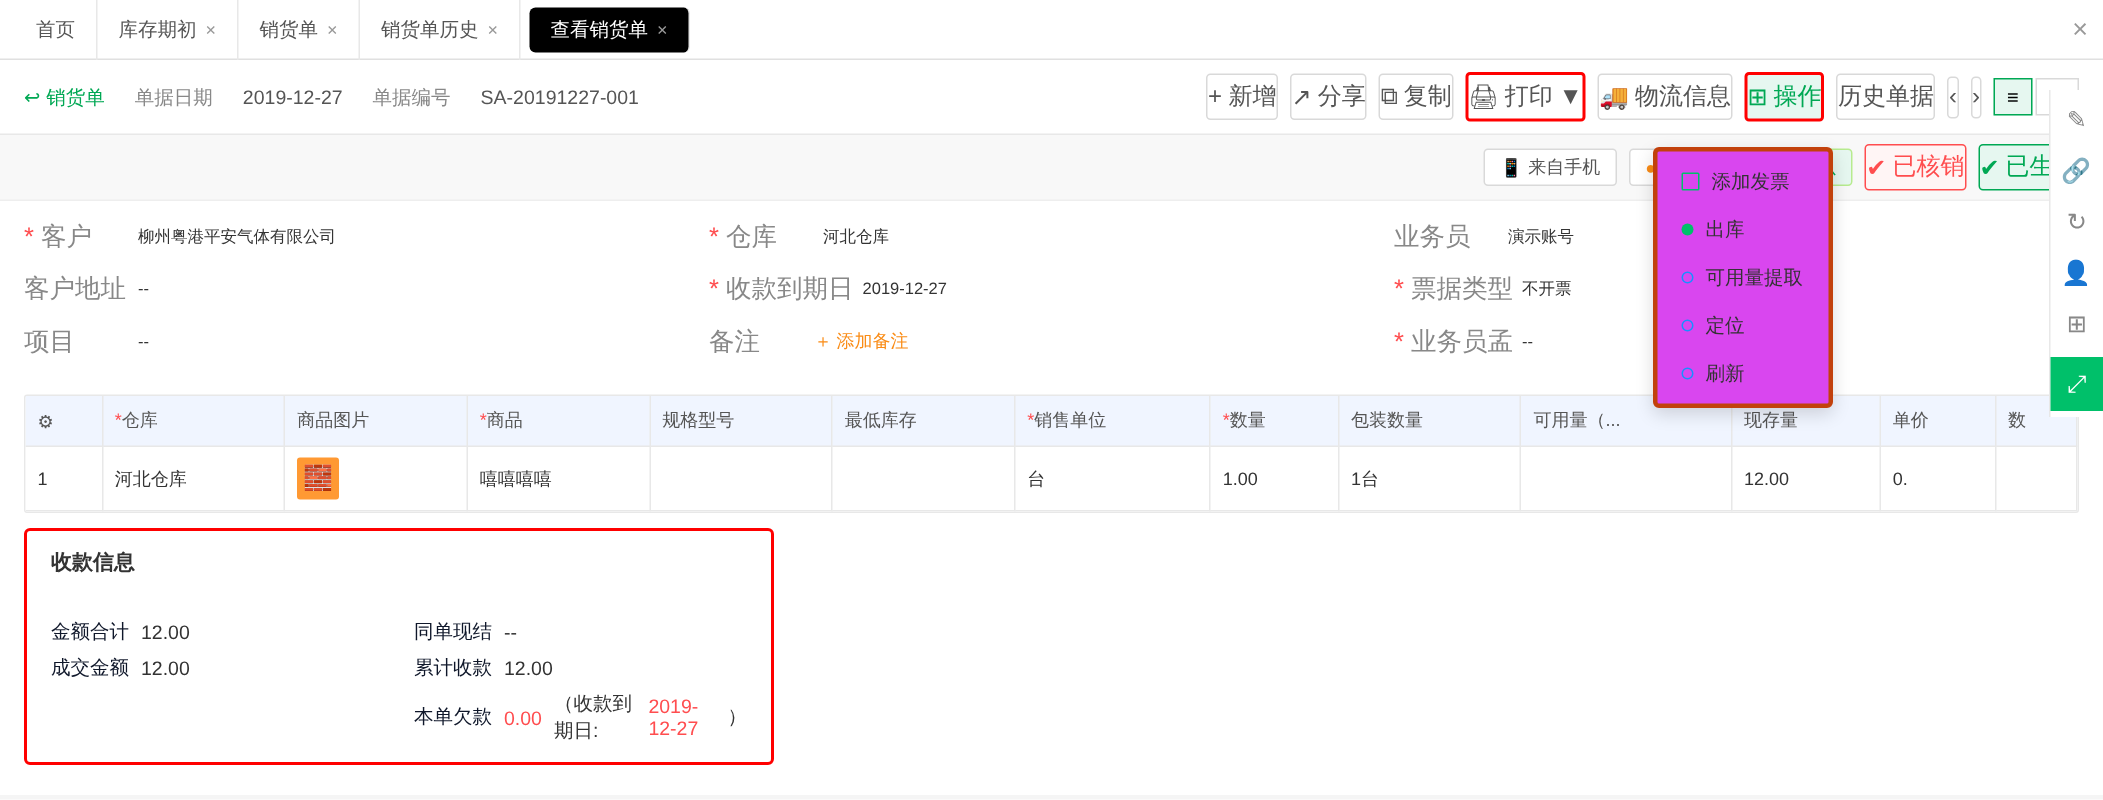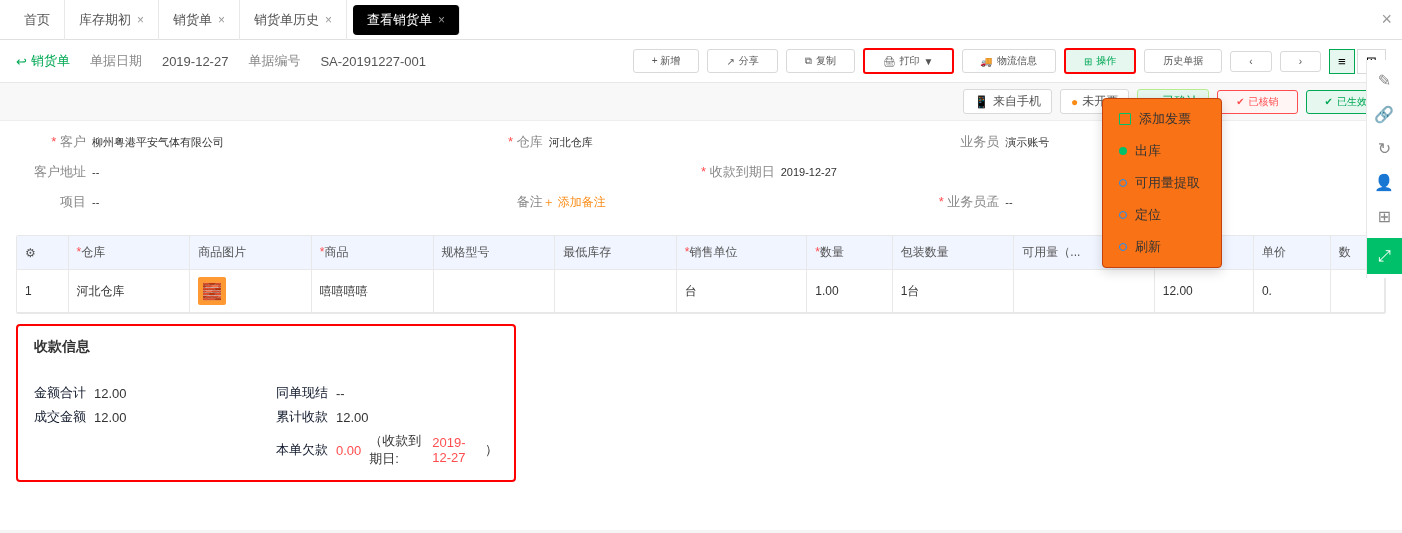--- a/index.html
+++ b/index.html
@@ -29,23 +29,23 @@
       border-bottom: 1px solid #e8e8e8; background: #fff;
     }
     .doc-type-badge {
       display: flex; align-items: center; color: #00a854; font-size: 13px; margin-right: 20px;
     }
     .doc-type-badge .icon { margin-right: 4px; }
     .doc-meta { display: flex; align-items: center; gap: 20px; font-size: 13px; color: #555; flex: 1; }
     .doc-meta .label { color: #888; }
     .doc-actions { display: flex; align-items: center; gap: 8px; }
     .action-btn {
-      display: flex; align-items: center; gap: 4px; padding: 4px 18px;
+      display: flex; align-items: center; gap: 4px; padding: 4px 0;
       border: 1px solid #d9d9d9; border-radius: 3px; background: #fff;
-      font-size: 10px; cursor: pointer; color: #555; white-space: nowrap;
+      font-size: 16px; cursor: pointer; color: #555; white-space: nowrap;
     }
     .action-btn.cancel { background: #fff5f5; border-color: #ff4d4f; color: #ff4d4f; }
     .action-btn.effect { background: #e6f7f0; border-color: #00a854; color: #00a854; }
     .view-toggle { display: flex; gap: 2px; }
     .view-btn { padding: 4px 8px; border: 1px solid #d9d9d9; cursor: pointer; background: #fff; }
     .view-btn.active { background: #e6f7f0; border-color: #00a854; }
 
     
     .status-bar {
       display: flex; align-items: center; justify-content: flex-end;
@@ -55,21 +55,21 @@
       display: flex; align-items: center; gap: 4px; padding: 3px 10px;
       border: 1px solid #d9d9d9; border-radius: 3px; background: #fff;
       font-size: 12px; cursor: pointer; color: #555;
     }
     .badge-green { background: #e6f7f0; color: #00a854; border: 1px solid #b7eb8f; }
 
     
     .form-section { padding: 12px 16px; background: #fff; }
     .form-row { display: flex; align-items: center; margin-bottom: 12px; gap: 0; }
     .form-field { display: flex; align-items: center; flex: 1; }
-    .form-label { color: #888; font-size: 13px; white-space: nowrap; min-width: 70px; text-align: right; }
+    .form-label { color: #888; font-size: 17px; white-space: nowrap; min-width: 70px; }
     .form-label.required::before { content: '* '; color: #ff4d4f; }
     .form-value { color: #333; font-size: 11px; margin-left: 6px; }
     .add-note { color: #fa8c16; cursor: pointer; font-size: 12px; display: flex; align-items: center; gap: 3px; }
 
     
     .table-container { margin: 0 16px; border: 1px solid #e8e8e8; border-radius: 2px; }
     .data-table { width: 100%; border-collapse: collapse; font-size: 12px; }
     .data-table thead tr { background: #f0f5ff; }
     .data-table thead th {
       padding: 8px 8px; text-align: left; border-right: 1px solid #e8e8e8;
@@ -93,22 +93,22 @@
     .payment-title { font-weight: bold; font-size: 14px; margin-bottom: 28px; color: #333; }
     .payment-grid { display: grid; grid-template-columns: 1fr 1fr; gap: 6px 20px; }
     .payment-row { display: flex; align-items: center; gap: 8px; font-size: 13px; }
     .payment-label { color: #0f172a; white-space: nowrap; }
     .payment-value { color: #333; }
     .payment-value.red { color: #ff4d4f; }
     .payment-value.date-red { color: #ff4d4f; }
 
     
     .dropdown-menu {
-      position: absolute; top: 98px; right: 180px; background: #f97316;
-      border: 1px solid #c2410c; border-radius: 4px; box-shadow: 0 4px 12px rgba(0,0,0,0.15);
+      position: absolute; top: 98px; right: 180px; background: #d946ef;
+      border: 3px solid #c2410c; border-radius: 4px; box-shadow: 0 4px 12px rgba(0,0,0,0.15);
       z-index: 100; min-width: 120px; padding: 4px 0;
     }
     .dropdown-item {
       display: flex; align-items: center; gap: 8px; padding: 7px 16px;
       font-size: 13px; cursor: pointer; color: #333; white-space: nowrap;
     }
     .dropdown-item .dot { width: 8px; height: 8px; border-radius: 50%; display: inline-block; }
     .dot-teal { background: #00c06a; }
     .dot-outline { width: 8px; height: 8px; border-radius: 50%; border: 1.5px solid #1890ff; display: inline-block; }
     .checkbox-icon { width: 12px; height: 12px; border: 1.5px solid #00c06a; border-radius: 1px; display: inline-block; }
@@ -243,20 +243,24 @@
       </div>
     </div>
     <div class="form-row">
       <div class="form-field">
         <span class="form-label">客户地址</span>
         <span class="form-value">--</span>
       </div>
       <div class="form-field">
         <span class="form-label required">收款到期日</span>
         <span class="form-value">2019-12-27</span>
+      </div>
+      <div class="form-field">
+        <span class="form-label required">票据类型</span>
+        <span class="form-value">不开票</span>
       </div>
     </div>
     <div class="form-row">
       <div class="form-field">
         <span class="form-label">项目</span>
         <span class="form-value">--</span>
       </div>
       <div class="form-field">
         <span class="form-label">备注</span>
         <span class="add-note">

